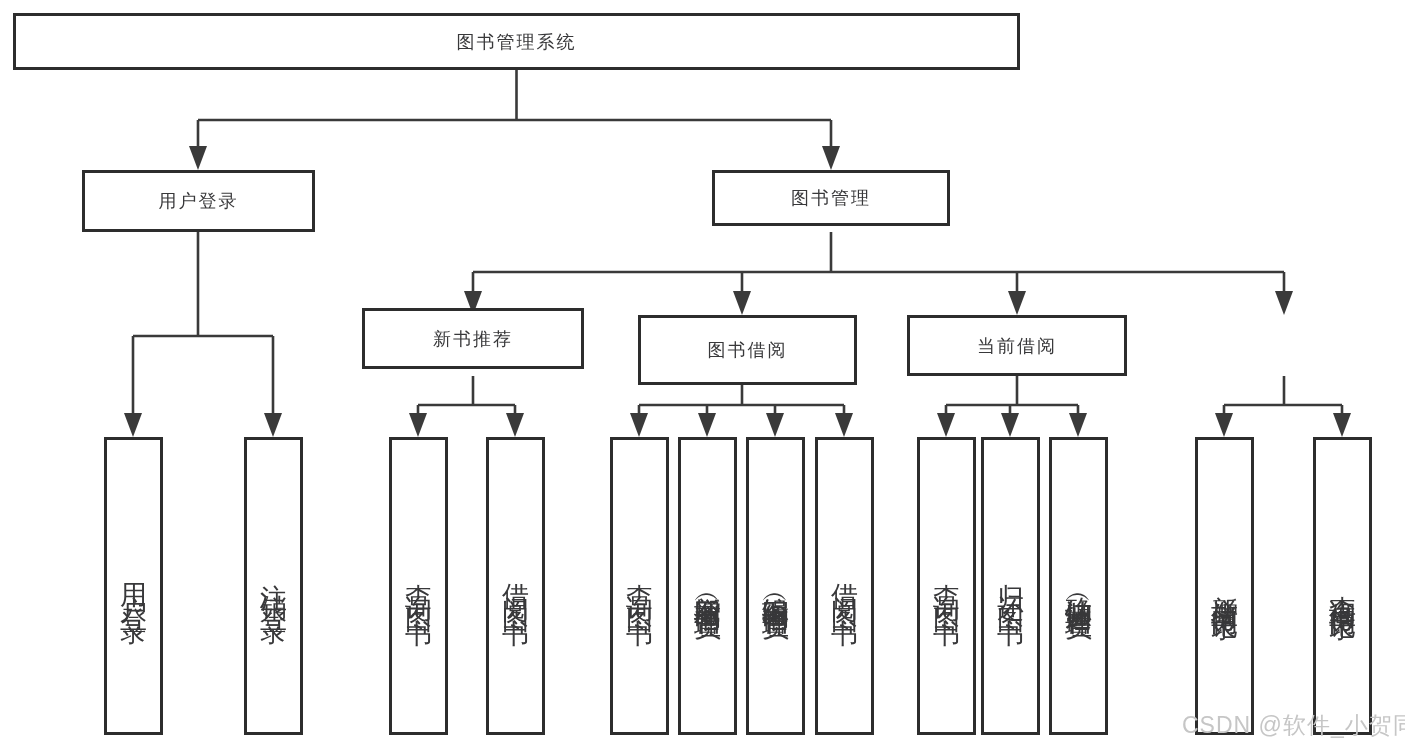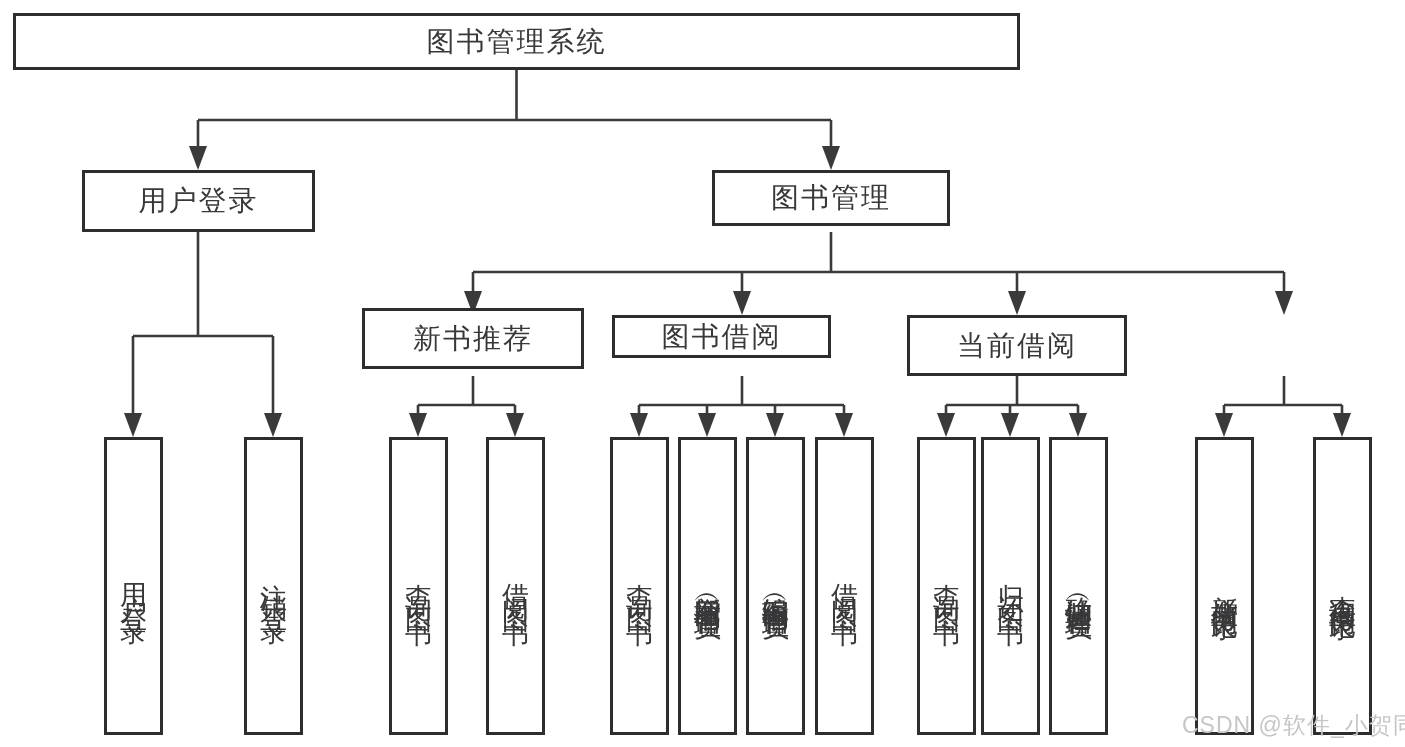--- a/index.html
+++ b/index.html
@@ -22,21 +22,21 @@
   #edges polygon{fill:var(--line);stroke:none;}
   .node{
     position:absolute;
     background:#fff;
     border:3px solid var(--border);
     box-sizing:border-box;
     display:flex;align-items:center;justify-content:center;
     color:var(--text);
     z-index:2;
   }
-  .h{font-size:28px;letter-spacing:2px;justify-content:center;}
+  .h{font-size:18px;letter-spacing:2px;justify-content:center;}
   .v span{
     writing-mode:vertical-rl;
     text-orientation:mixed;
     font-size:27px;
     letter-spacing:12px;
     white-space:nowrap;
   }
   .v.chars6 span{letter-spacing:4px;}
   .v.chars9 span{letter-spacing:2.5px;}
   #watermark{
@@ -104,21 +104,21 @@
   <div class="node h" style="left:82px;top:170px;width:233px;height:62px">
     <span>用户登录</span>
   </div>
   <div class="node h" style="left:712px;top:170px;width:238px;height:56px">
     <span>图书管理</span>
   </div>
 
   <div class="node h" style="left:362px;top:308px;width:222px;height:61px">
     <span>新书推荐</span>
   </div>
-  <div class="node h" style="left:612px;top:315px;width:219px;height:43px">
+  <div class="node h" style="left:638px;top:315px;width:219px;height:70px">
     <span>图书借阅</span>
   </div>
   <div class="node h" style="left:907px;top:315px;width:220px;height:61px">
     <span>当前借阅</span>
   </div>
 
   <div class="node v" style="left:104px;top:437px;width:59px;height:298px">
     <span>用户登录</span>
   </div>
   <div class="node v" style="left:244px;top:437px;width:59px;height:298px">

